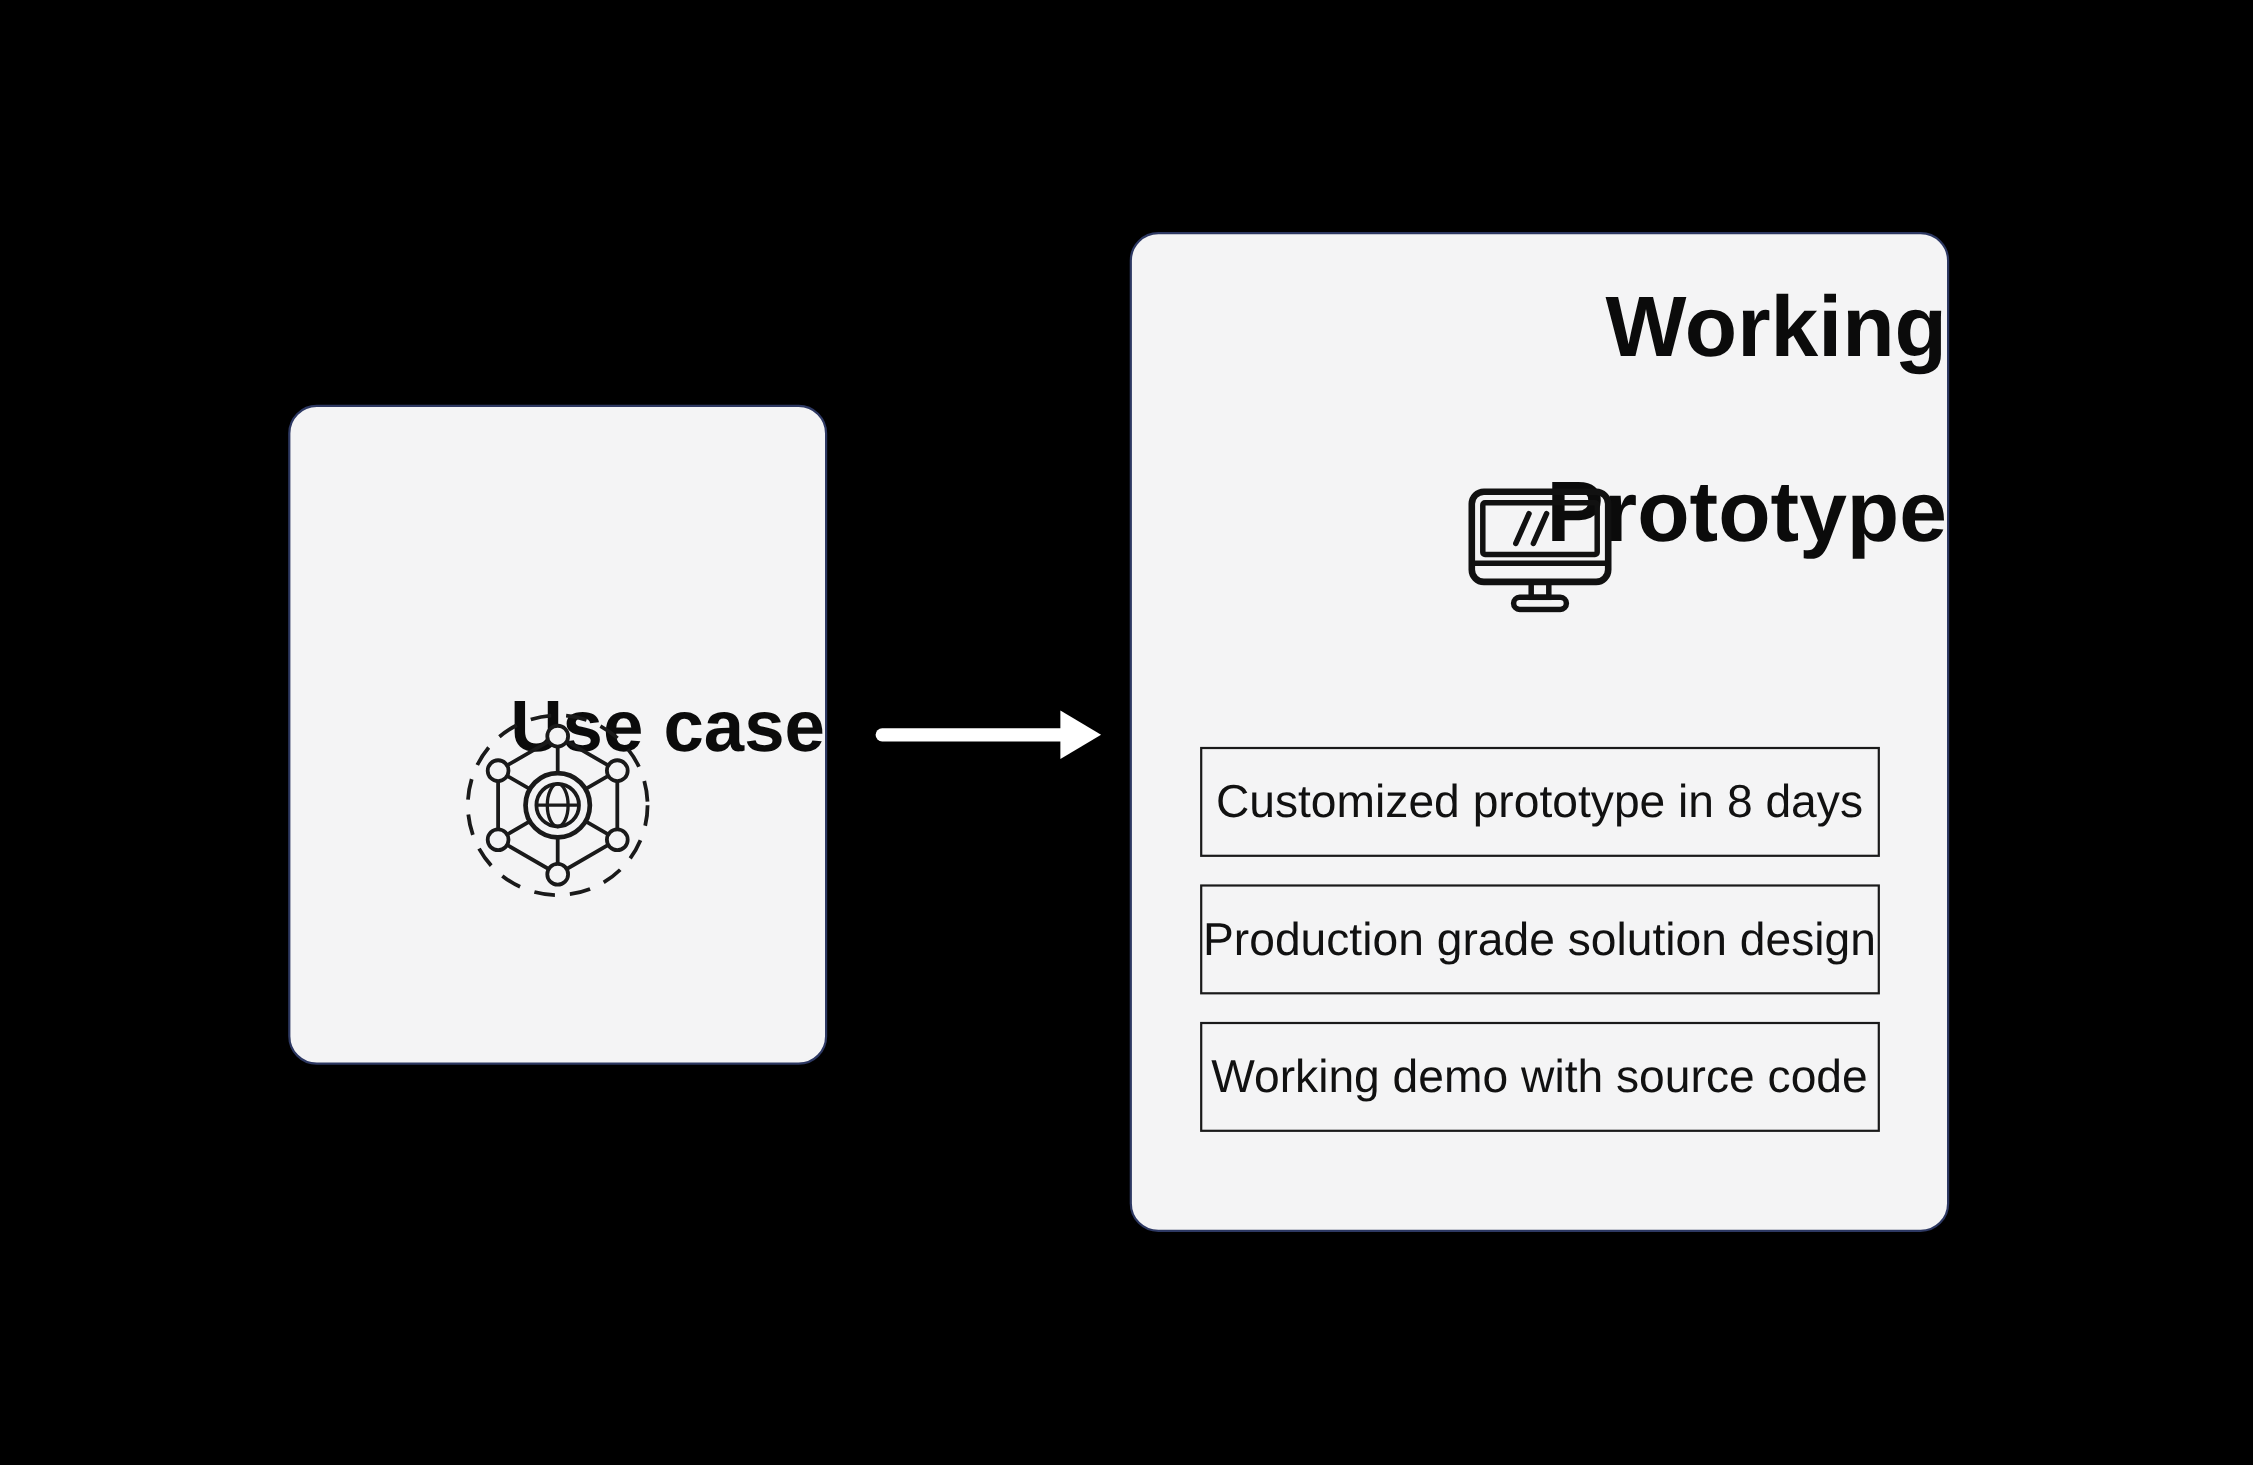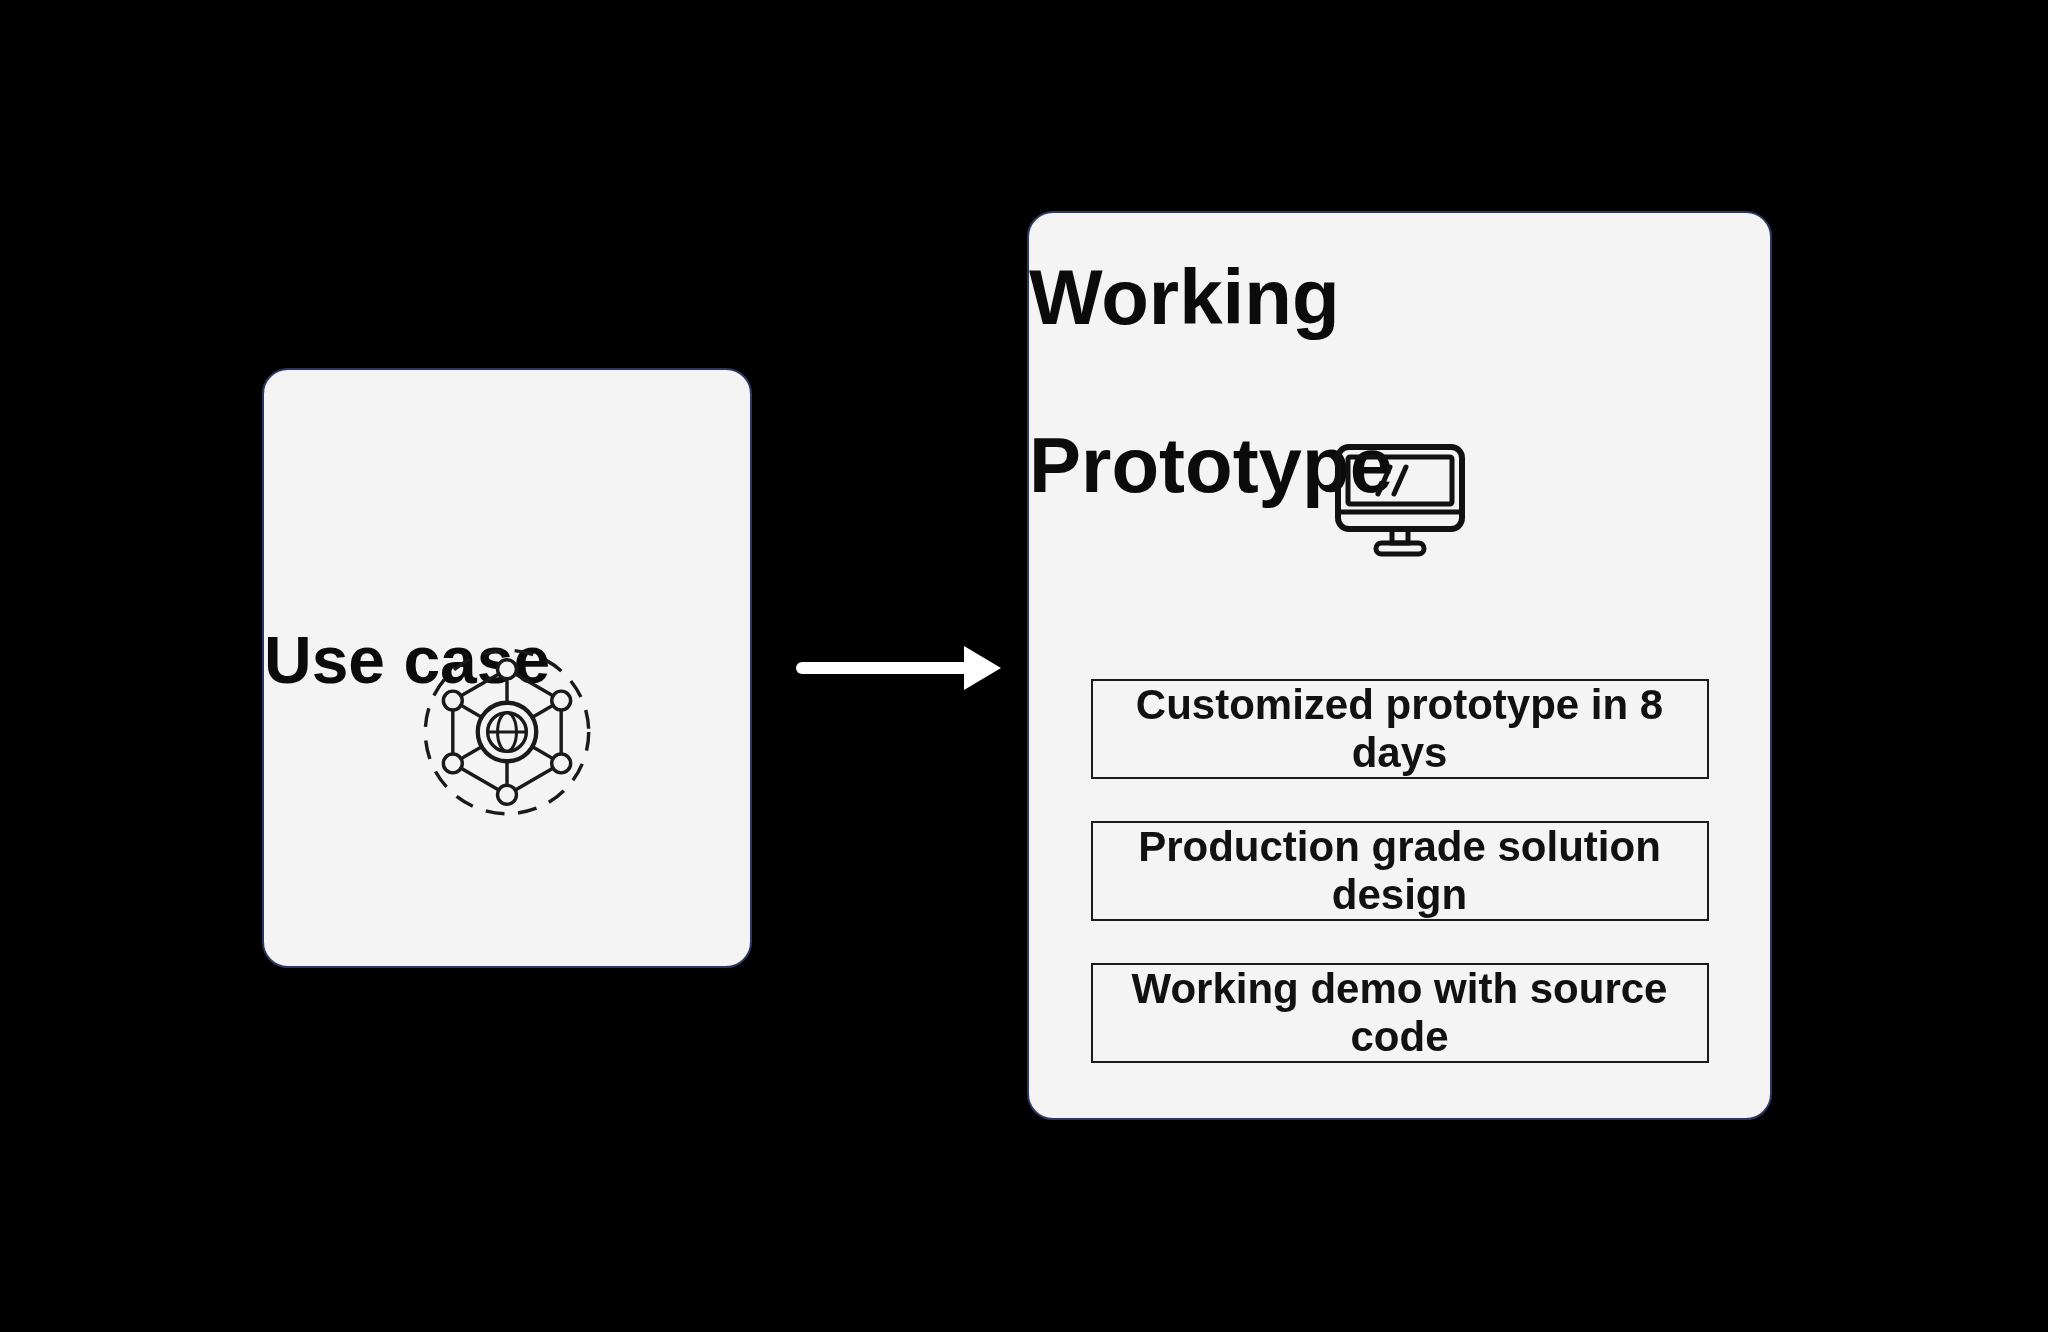--- a/index.html
+++ b/index.html
@@ -32,21 +32,21 @@
   .card-right {
     left: 1027px;
     top: 211px;
     width: 745px;
     height: 909px;
   }
   .card-title {
     position: absolute;
     left: 0;
     width: 100%;
-    text-align: left;
+    text-align: right;
     font-weight: 700;
     color: #0b0b0b;
     white-space: pre-line;
   }
   .card-left .card-title {
     top: 98px;
     font-size: 66px;
     line-height: 77px;
   }
   .card-right .card-title {
@@ -82,22 +82,21 @@
     height: 80px;
   }
   .boxes {
     position: absolute;
     top: 466px;
     left: 50%;
     transform: translateX(-50%);
     width: 618px;
     display: flex;
     flex-direction: column;
-    gap: 42px;
-    font-weight: bold;
+    gap: 25px;
   }
   .feature-box {
     box-sizing: border-box;
     height: 100px;
     border: 2px solid #1a1a1a;
     display: flex;
     align-items: center;
     justify-content: center;
     text-align: center;
     font-size: 42px;

